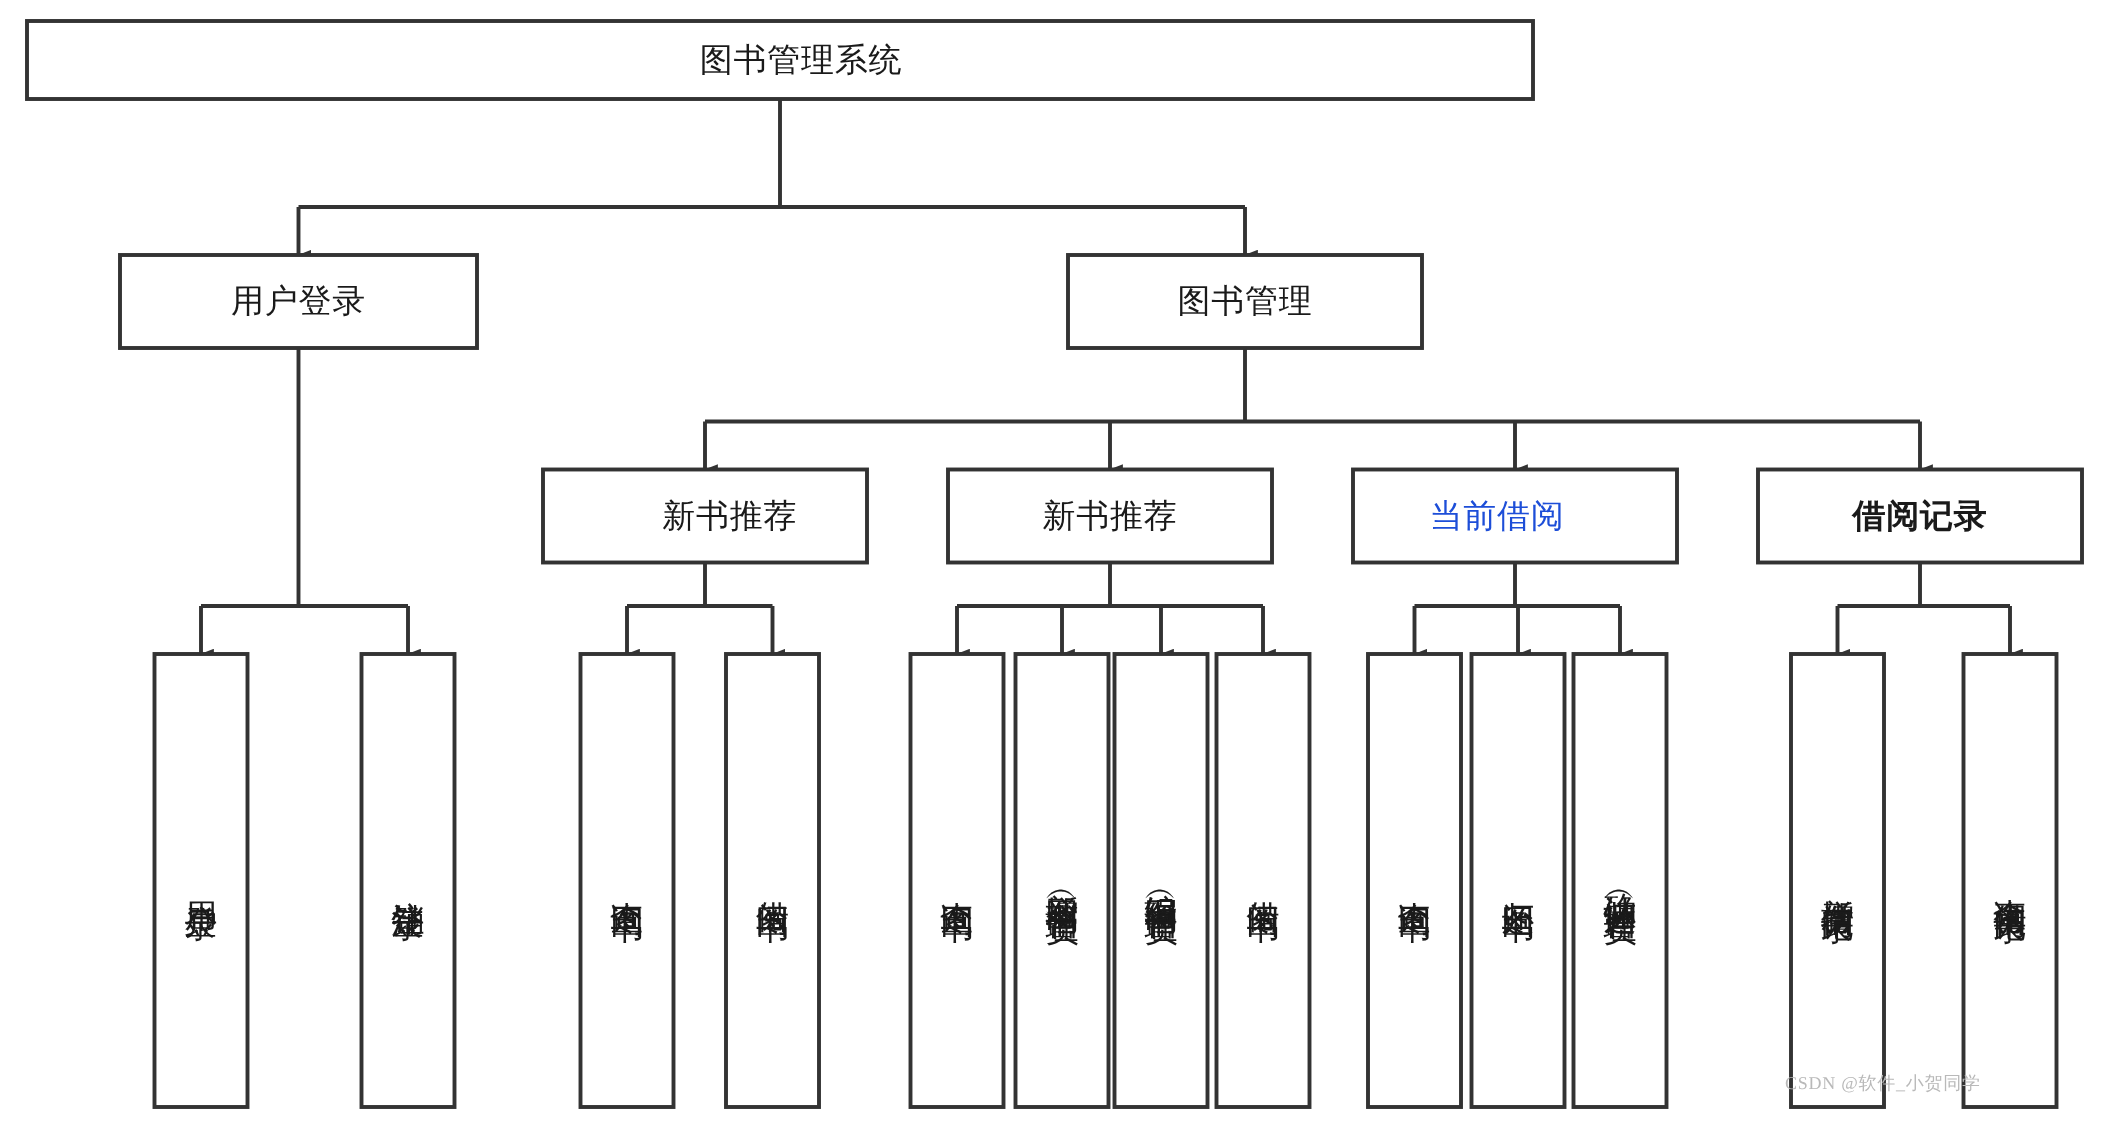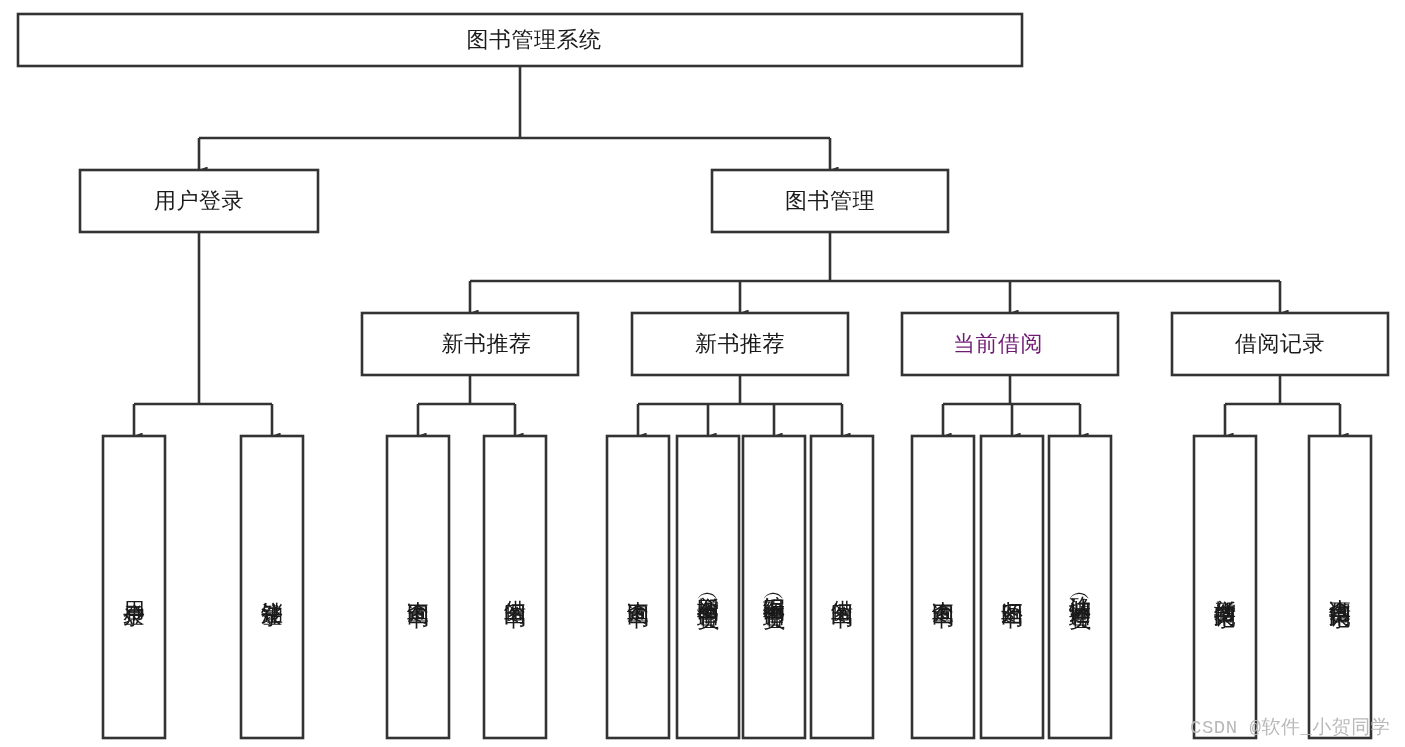--- a/index.html
+++ b/index.html
@@ -43,24 +43,24 @@
   .node-label.vert {
     writing-mode: vertical-rl;
     text-orientation: upright;
     font-size: 22px;
     letter-spacing: 2px;
     line-height: 1.0;
   }
   .watermark {
     position: absolute;
     color: #b9b9b9;
-    font-size: 19px;
+    font-size: 12px;
     letter-spacing: 0.5px;
     white-space: nowrap;
-    font-family: Liberation Mono, monospace;
+    font-family: Liberation Serif, serif;
   }
 </style>
 </head>
 <body>
 
 <div id="canvas">
 
   <svg id="diagram-svg" viewBox="0 0 1405 747" xmlns="http://www.w3.org/2000/svg">
     <defs>
       <marker id="arrowhead" markerWidth="7" markerHeight="9" refX="3.5" refY="8.6" orient="auto" markerUnits="userSpaceOnUse">
@@ -125,22 +125,22 @@
         <rect x="1309" y="436" width="62" height="302" fill="#ffffff" stroke="#333333" stroke-width="2.6"></rect>
       </g>
   </svg>
 
   <div id="label-layer">
       <div class="node-label horiz" style="left: 18px; top: 14px; width: 1032px; height: 52px; color: rgb(26, 26, 26);">图书管理系统</div>
       <div class="node-label horiz" style="left: 80px; top: 170px; width: 238px; height: 62px; color: rgb(26, 26, 26);">用户登录</div>
       <div class="node-label horiz" style="left: 712px; top: 170px; width: 236px; height: 62px; color: rgb(26, 26, 26); border-radius: 19px;">图书管理</div>
       <div class="node-label horiz" style="left: 362px; top: 313px; width: 216px; height: 62px; color: rgb(26, 26, 26); padding-left: 33px;">新书推荐</div>
       <div class="node-label horiz" style="left: 632px; top: 313px; width: 216px; height: 62px; color: rgb(26, 26, 26);">新书推荐</div>
-      <div class="node-label horiz" style="left: 902px; top: 313px; width: 192px; height: 62px; color: #701a75;">当前借阅</div>
-      <div class="node-label horiz" style="left: 1172px; top: 313px; width: 216px; height: 62px; color: rgb(26, 26, 26);">借阅记录</div>
+      <div class="node-label horiz" style="left: 902px; top: 313px; width: 192px; height: 62px; color: #1d4ed8;">当前借阅</div>
+      <div class="node-label horiz" style="left: 1172px; top: 313px; width: 216px; height: 62px; color: rgb(26, 26, 26); font-weight: bold;">借阅记录</div>
       <div class="node-label vert" style="left: 103px; top: 436px; width: 62px; height: 302px; color: rgb(26, 26, 26);">用户登录</div>
       <div class="node-label vert" style="left: 241px; top: 436px; width: 62px; height: 302px; color: rgb(26, 26, 26);">注销登录</div>
       <div class="node-label vert" style="left: 387px; top: 436px; width: 62px; height: 302px; color: rgb(26, 26, 26);">查询图书</div>
       <div class="node-label vert" style="left: 484px; top: 436px; width: 62px; height: 302px; color: rgb(26, 26, 26);">借阅图书</div>
       <div class="node-label vert" style="left: 607px; top: 436px; width: 62px; height: 302px; color: rgb(26, 26, 26);">查询图书</div>
       <div class="node-label vert" style="left: 677px; top: 436px; width: 62px; height: 302px; color: rgb(26, 26, 26);">新增图书（管理员）</div>
       <div class="node-label vert" style="left: 743px; top: 436px; width: 62px; height: 302px; color: rgb(26, 26, 26);">编辑图书（管理员）</div>
       <div class="node-label vert" style="left: 811px; top: 436px; width: 62px; height: 302px; color: rgb(26, 26, 26);">借阅图书</div>
       <div class="node-label vert" style="left: 912px; top: 436px; width: 62px; height: 302px; color: rgb(26, 26, 26);">查询图书</div>
       <div class="node-label vert" style="left: 981px; top: 436px; width: 62px; height: 302px; color: rgb(26, 26, 26);">归还图书</div>

